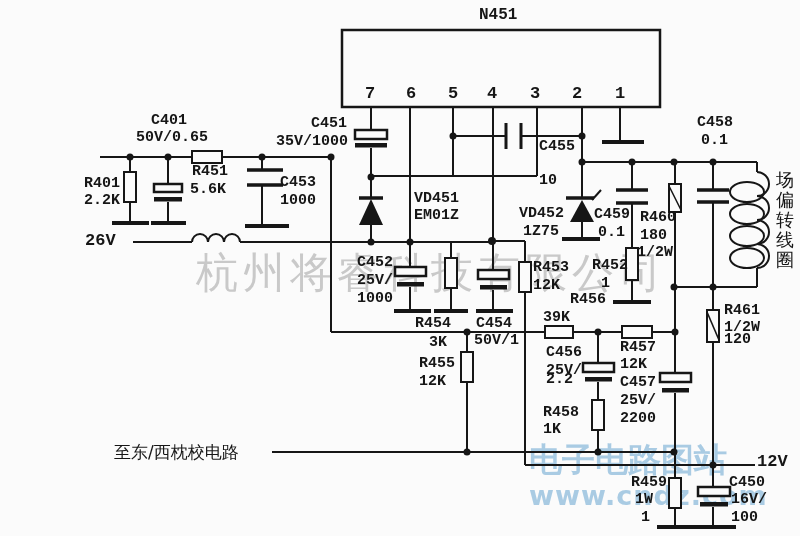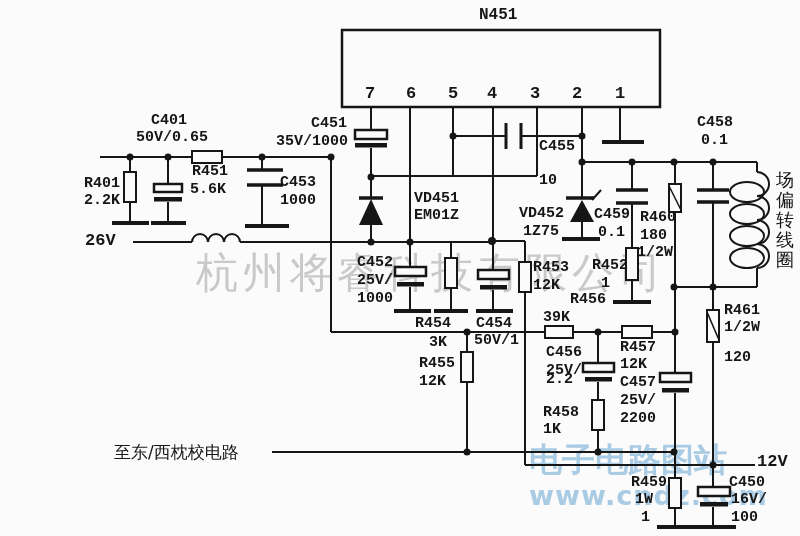--- a/index.html
+++ b/index.html
@@ -297,21 +297,21 @@
   <div class="lbl" style="left:546px;top:345px">C456</div>
   <div class="lbl" style="left:546px;top:363px">25V/</div>
   <div class="lbl" style="left:546px;top:372px">2.2</div>
   <div class="lbl" style="left:620px;top:375px">C457</div>
   <div class="lbl" style="left:620px;top:393px">25V/</div>
   <div class="lbl" style="left:620px;top:411px">2200</div>
   <div class="lbl" style="left:543px;top:405px">R458</div>
   <div class="lbl" style="left:543px;top:422px">1K</div>
   <div class="lbl" style="left:724px;top:303px">R461</div>
   <div class="lbl" style="left:724px;top:320px">1/2W</div>
-  <div class="lbl" style="left:724px;top:350px">120</div>
+  <div class="lbl" style="left:724px;top:332px">120</div>
   <div class="lbl" style="left:631px;top:475px">R459</div>
   <div class="lbl" style="left:635px;top:492px">1W</div>
   <div class="lbl" style="left:641px;top:510px">1</div>
   <div class="lbl" style="left:729px;top:475px">C450</div>
   <div class="lbl" style="left:731px;top:492px">16V/</div>
   <div class="lbl" style="left:731px;top:510px">100</div>
 
 </div>
 
 </body></html>

